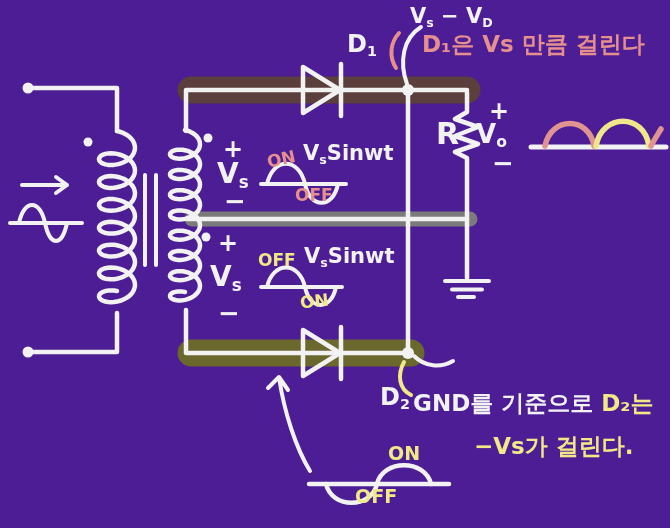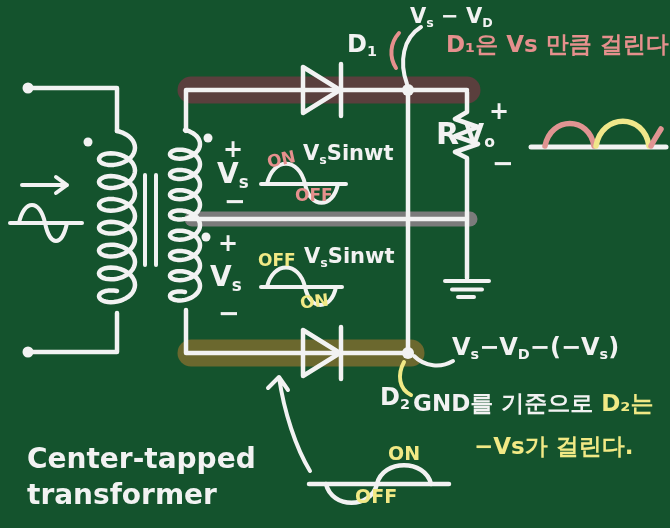--- a/index.html
+++ b/index.html
@@ -1,16 +1,16 @@
 <!DOCTYPE html>
 <html><head>
 <meta charset="utf-8">
 <style>
   html,body{margin:0;padding:0;background:#000;}
-  #canvas{position:relative;width:670px;height:528px;background:#14532d;overflow:hidden;
+  #canvas{position:relative;width:670px;height:528px;background:#4c1d95;overflow:hidden;
           font-family:"DejaVu Sans",sans-serif;}
   #drawing{position:absolute;left:0;top:0;}
   .lbl{position:absolute;font-weight:700;white-space:nowrap;line-height:1;}
   .white{color:#f2f2f2;}
   .pink{color:#e5908d;}
   .yellow{color:#f1e985;}
   .sub{font-size:0.6em;vertical-align:-0.28em;}
 </style>
 </head>
 <body>
@@ -77,21 +77,21 @@
     <g fill="none" stroke-linecap="round">
       <path d="M531 147 H666" stroke="#f2f2f2" stroke-width="5"></path>
       <path d="M545 146 C551 116 589 116 594 146" stroke="#e09492" stroke-width="5.5"></path>
       <path d="M596 146 C602 113 644 113 649 146" stroke="#f0e78a" stroke-width="5.5"></path>
       <path d="M651 146 C654 140 658 134 661 129" stroke="#e09492" stroke-width="5.5"></path>
     </g>
   </svg>
 
   <div class="lbl white" style="left:410px;top:6px;font-size:21px;"><span>V</span><span class="sub">s</span><span> − </span><span>V</span><span class="sub">D</span></div>
 
-  <div class="lbl pink" style="left:446px;top:33px;font-size:23px;">D₁은 Vs 만큼 걸린다</div>
+  <div class="lbl pink" style="left:422px;top:33px;font-size:23px;">D₁은 Vs 만큼 걸린다</div>
 
   <div class="lbl white" style="left:347px;top:32px;font-size:24px;"><span>D</span><span class="sub">1</span></div>
 
   <div class="lbl white" style="left:223px;top:137px;font-size:24px;">+</div>
   <div class="lbl white" style="left:217px;top:160px;font-size:28px;"><span>V</span><span class="sub">s</span></div>
   <div class="lbl white" style="left:224px;top:188px;font-size:26px;">−</div>
 
   <div class="lbl pink" style="left:267px;top:151px;font-size:17px;transform:rotate(-12deg);">ON</div>
   <div class="lbl white" style="left:303px;top:143px;font-size:21px;"><span>V</span><span class="sub">s</span><span>Sinwt</span></div>
   <div class="lbl pink" style="left:295px;top:187px;font-size:17px;">OFF</div>
@@ -99,32 +99,27 @@
   <div class="lbl white" style="left:218px;top:231px;font-size:24px;">+</div>
   <div class="lbl white" style="left:210px;top:263px;font-size:28px;"><span>V</span><span class="sub">s</span></div>
   <div class="lbl white" style="left:218px;top:300px;font-size:26px;">−</div>
 
   <div class="lbl yellow" style="left:258px;top:252px;font-size:17px;">OFF</div>
   <div class="lbl white" style="left:304px;top:246px;font-size:21px;"><span>V</span><span class="sub">s</span><span>Sinwt</span></div>
   <div class="lbl yellow" style="left:300px;top:293px;font-size:17px;transform:rotate(-6deg);">ON</div>
 
   <div class="lbl white" style="left:436px;top:119px;font-size:30px;">R</div>
   <div class="lbl white" style="left:489px;top:99px;font-size:24px;">+</div>
-  <div class="lbl white" style="left:464px;top:121px;font-size:26px;"><span>V</span><span class="sub">o</span></div>
+  <div class="lbl white" style="left:476px;top:121px;font-size:26px;"><span>V</span><span class="sub">o</span></div>
   <div class="lbl white" style="left:492px;top:150px;font-size:26px;">−</div>
 
   <div class="lbl white" style="left:345px;top:385px;font-size:24px;margin-left:35px;"><span>D</span><span class="sub">2</span></div>
-  <div class="lbl white" style="left:452px;top:335px;font-size:24px;"><span>V</span><span class="sub">s</span><span>−</span><span>V</span><span class="sub">D</span><span>−(−</span><span>V</span><span class="sub">s</span><span>)</span></div>
 
   <div class="lbl" style="left:404px;top:392px;font-size:23px;margin-left:9px;">
     <span class="white">GND를 기준으로 </span><span class="yellow">D₂는</span>
   </div>
   <div class="lbl yellow" style="left:474px;top:435px;font-size:23px;text-align:right;">−Vs가 걸린다.</div>
 
   <div class="lbl yellow" style="left:388px;top:444px;font-size:19px;">ON</div>
   <div class="lbl yellow" style="left:355px;top:487px;font-size:19px;">OFF</div>
 
-  <div class="lbl white" style="left:27px;top:441px;font-size:28px;line-height:36px;">
-    <div>Center-tapped</div>
-    <div>transformer</div>
-  </div>
 
 </div>
 
 </body></html>

